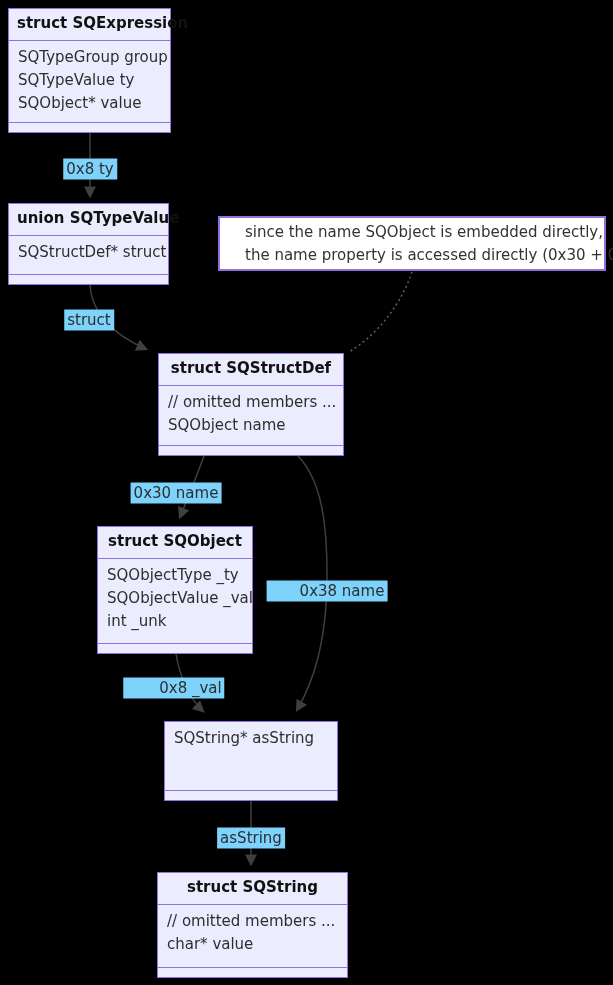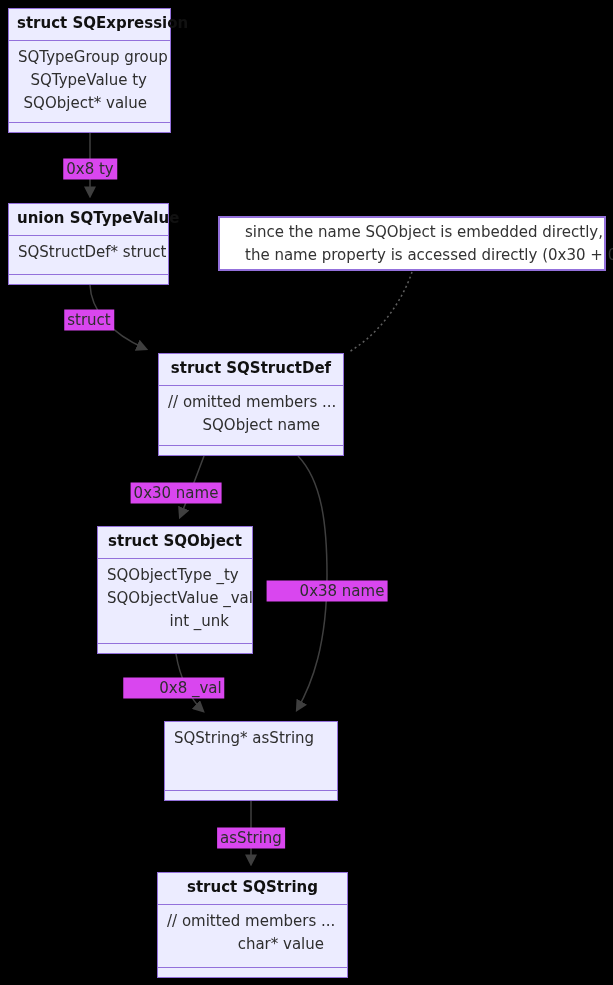--- a/index.html
+++ b/index.html
@@ -30,41 +30,40 @@
     border-bottom:1px solid #9370DB;
     white-space:nowrap;
     color:#111;
   }
   .node-members {
     padding:5px 23px 4px 9px;
     flex:1;
     border-bottom:1px solid #9370DB;
     color:#2e2e2e;
     overflow:hidden;
-    text-align:right;
   }
   .member { line-height:23px; white-space:nowrap; }
   .node-footer { height:9px; }
 
   .note {
     position:absolute;
     background:#FFFFFF;
     border:2px solid #9370DB;
     box-sizing:border-box;
     color:#333;
     font-size:15px;
     line-height:23px;
     padding:3px 25px;
     white-space:nowrap;
   }
 
   .edge-label {
     position:absolute;
     transform:translate(-50%,-50%);
-    background:#d946ef;
+    background:#7dd3fc;
     color:#2e2e2e;
     font-size:15px;
     line-height:19px;
     padding:1px 3px;
     white-space:nowrap;
   }
 </style>
 </head>
 <body>
 

